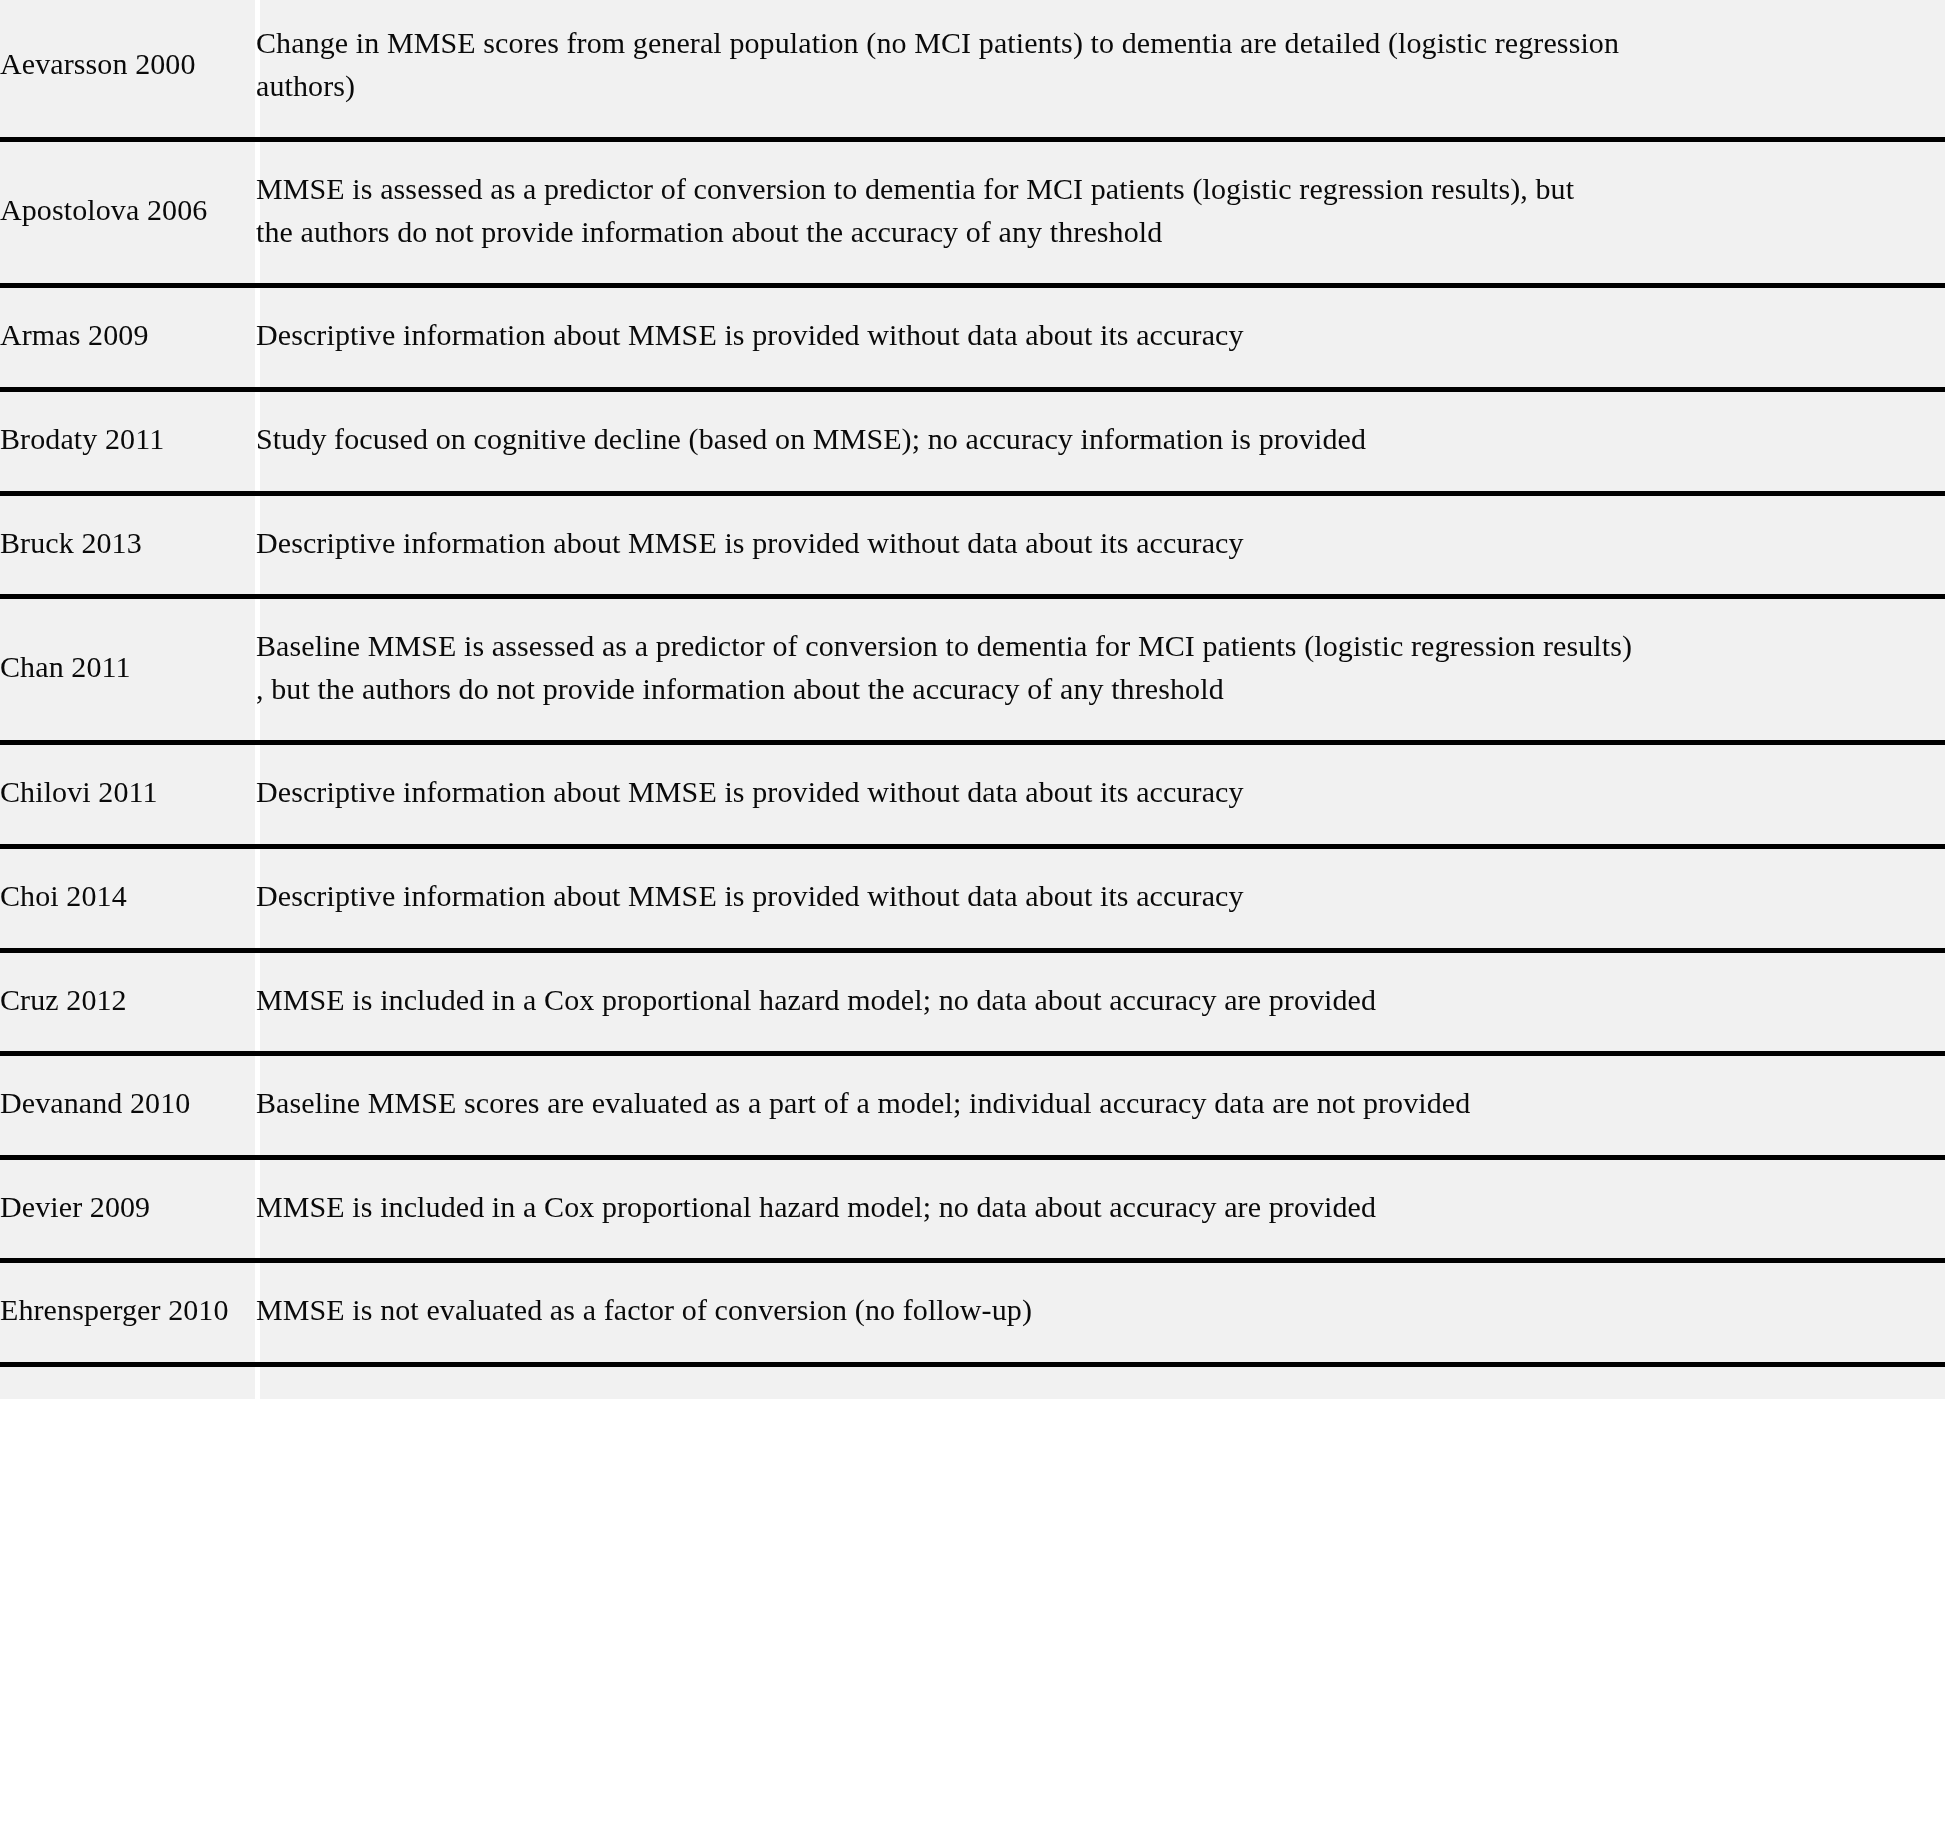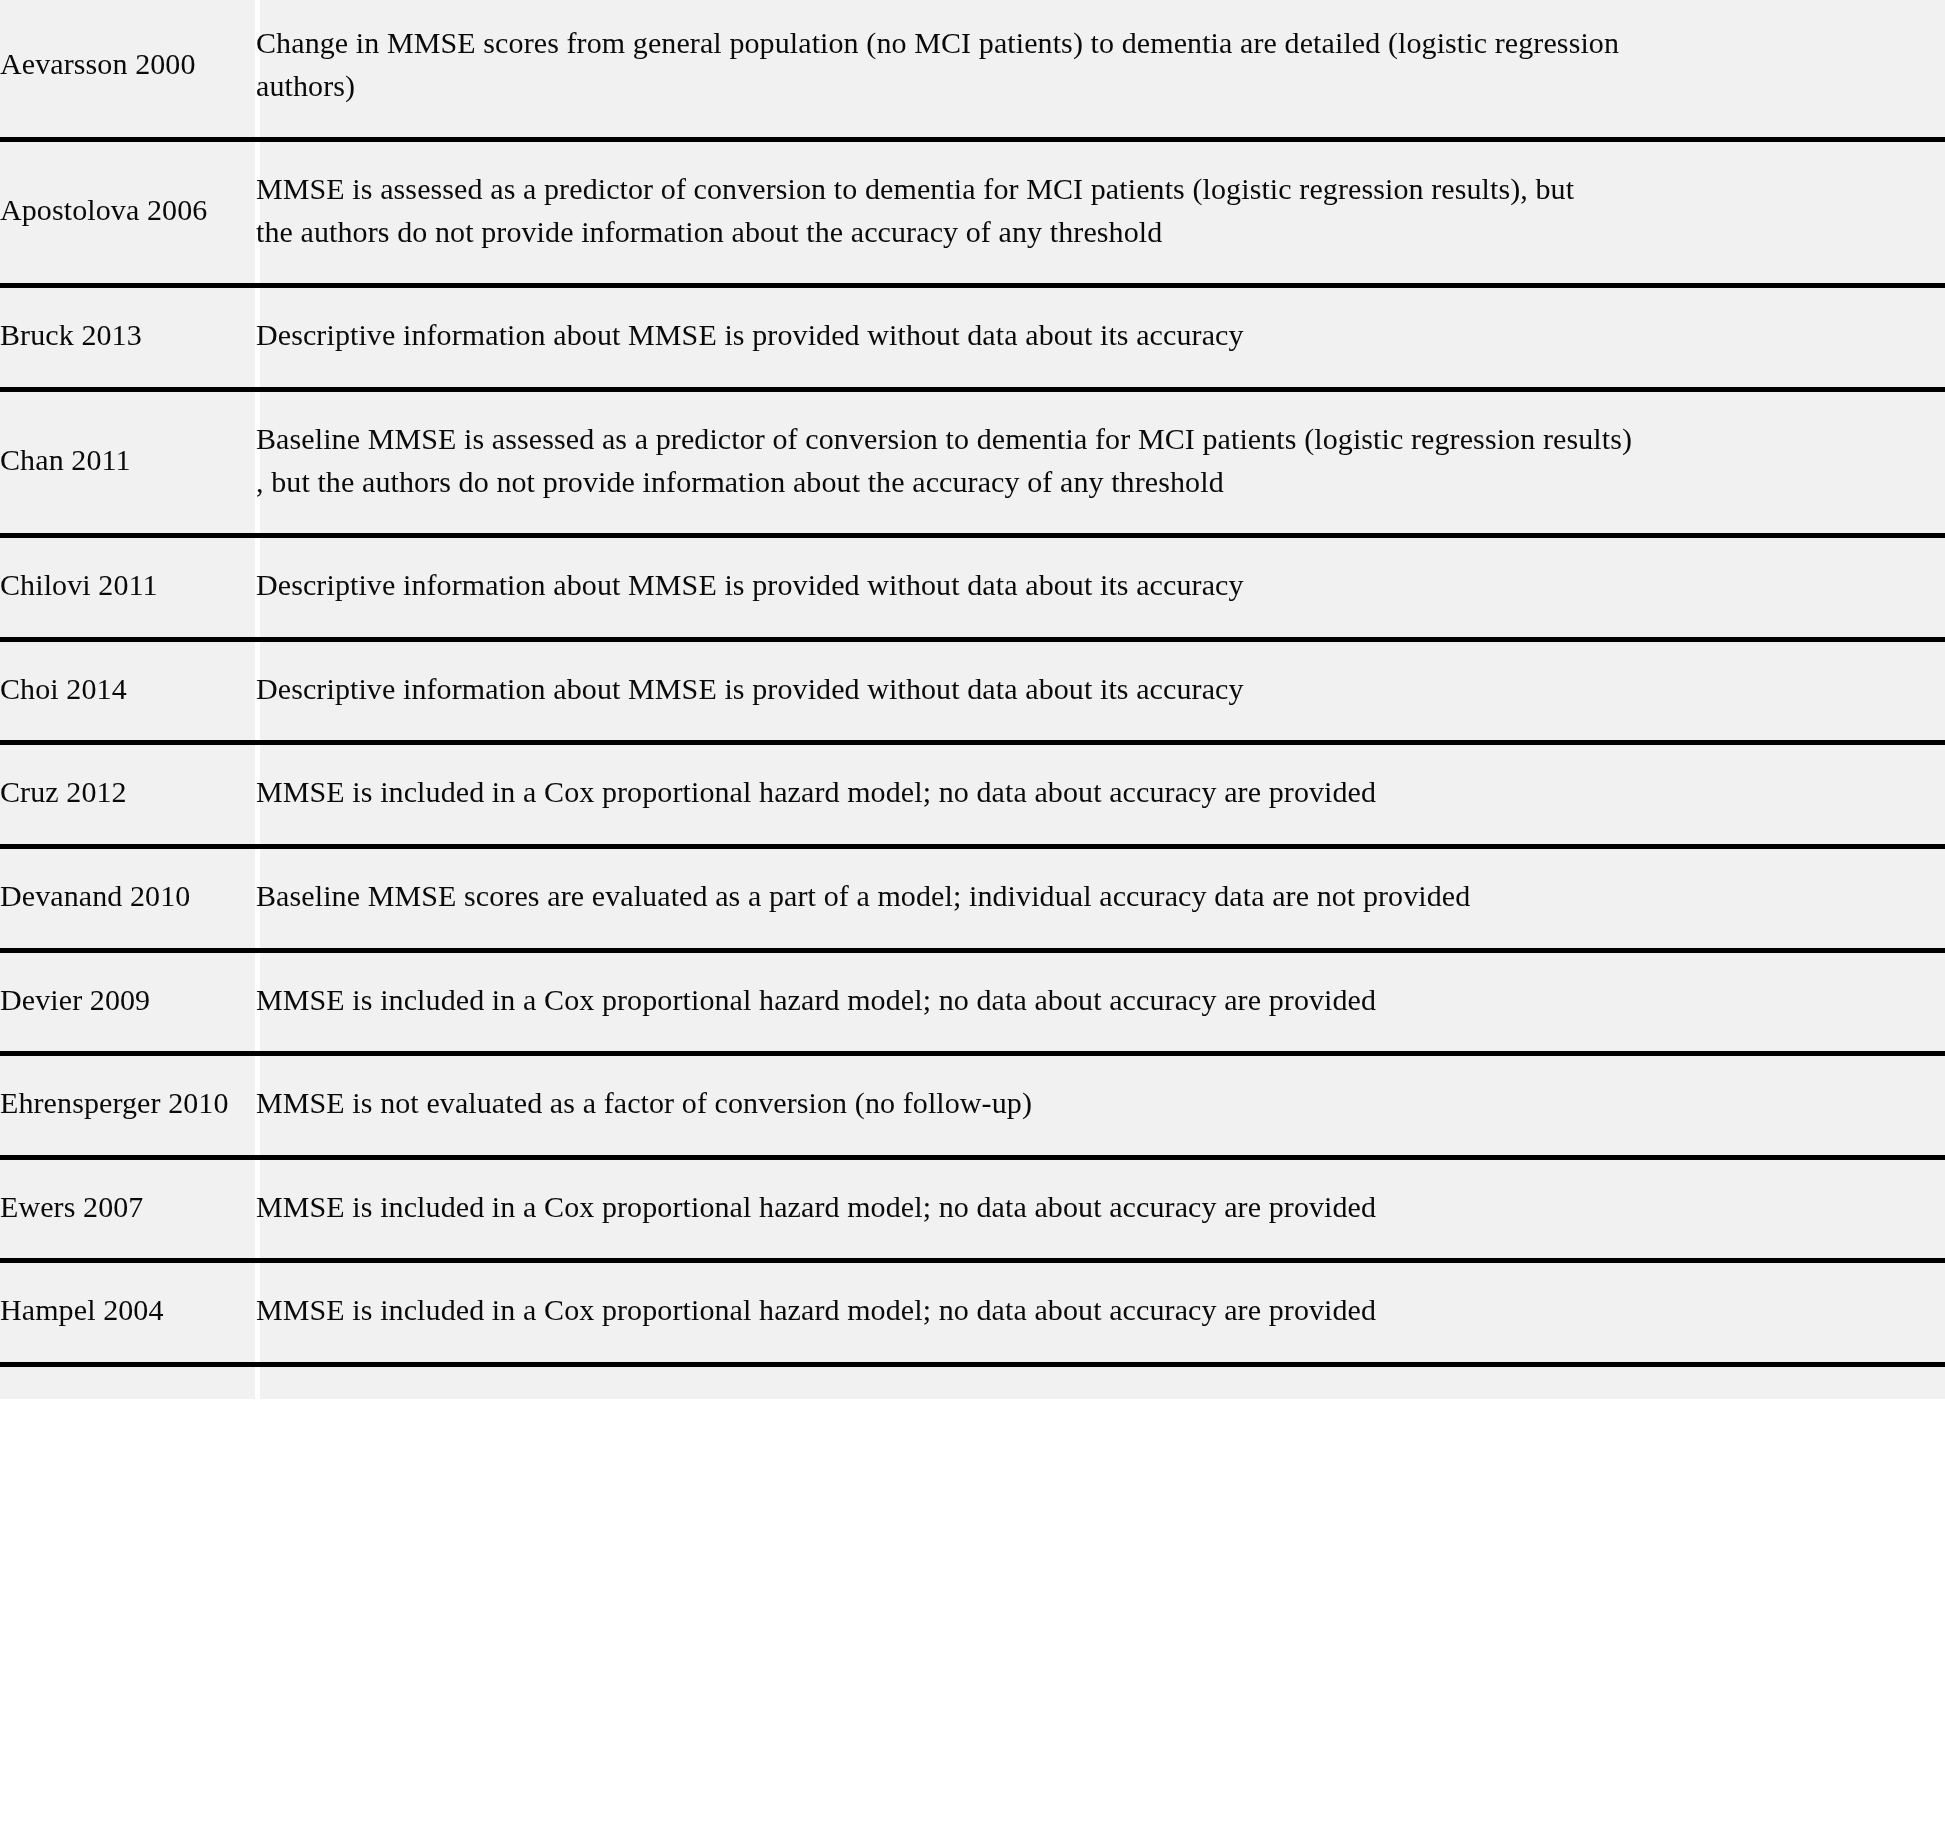--- a/index.html
+++ b/index.html
@@ -127,20 +127,40 @@
             </td>
             <td class="reason-cell">
               <span class="cell-text">
                 <span class="ln">MMSE is assessed as a predictor of conversion to dementia for MCI patients (logistic regression results), but</span>
                 <span class="ln">the authors do not provide information about the accuracy of any threshold</span>
               </span>
             </td>
           </tr>
           <tr>
             <td class="study-cell">
+              <span class="cell-text">Armas 2009</span>
+            </td>
+            <td class="reason-cell">
+              <span class="cell-text">
+                <span class="ln">Descriptive information about MMSE is provided without data about its accuracy</span>
+              </span>
+            </td>
+          </tr>
+          <tr>
+            <td class="study-cell">
+              <span class="cell-text">Brodaty 2011</span>
+            </td>
+            <td class="reason-cell">
+              <span class="cell-text">
+                <span class="ln">Study focused on cognitive decline (based on MMSE); no accuracy information is provided</span>
+              </span>
+            </td>
+          </tr>
+          <tr>
+            <td class="study-cell">
               <span class="cell-text">Bruck 2013</span>
             </td>
             <td class="reason-cell">
               <span class="cell-text">
                 <span class="ln">Descriptive information about MMSE is provided without data about its accuracy</span>
               </span>
             </td>
           </tr>
           <tr>
             <td class="study-cell">

